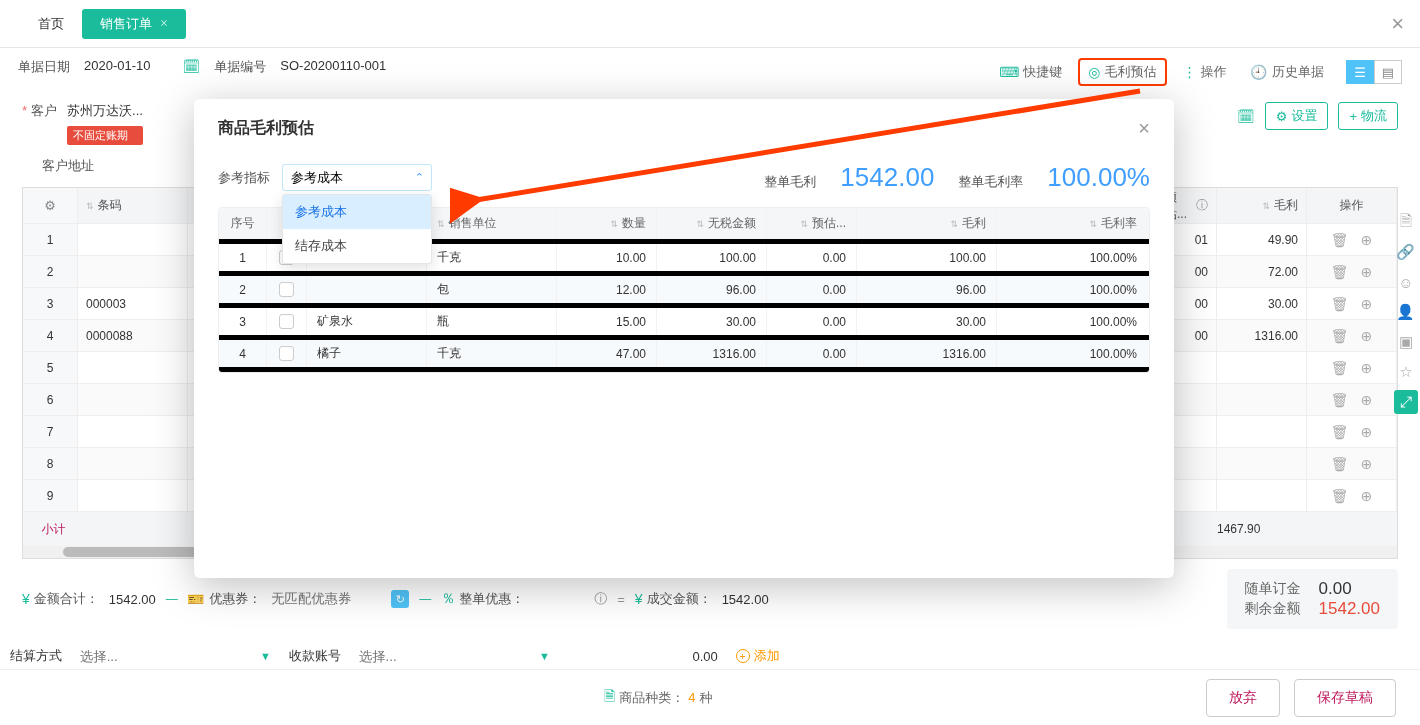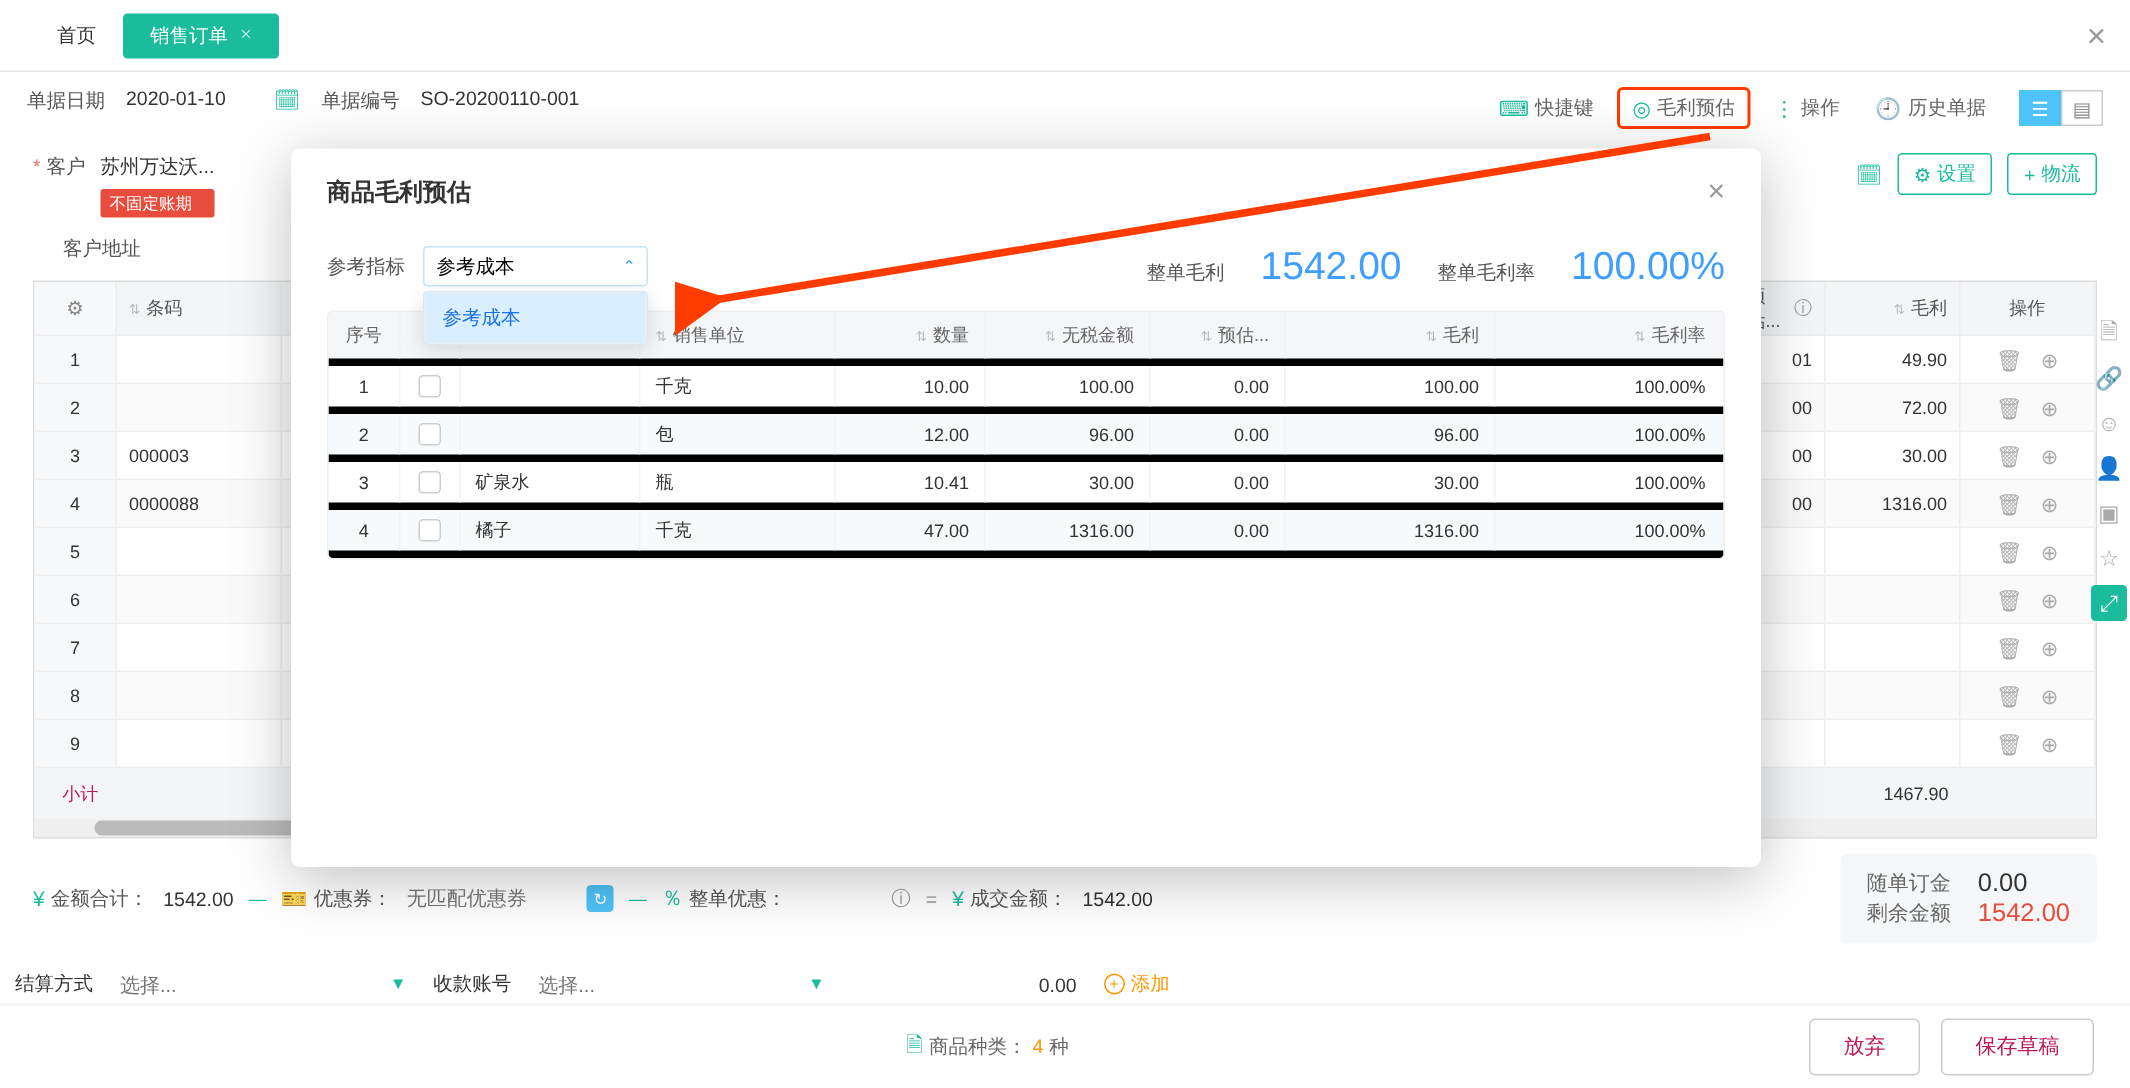--- a/index.html
+++ b/index.html
@@ -290,21 +290,21 @@
   <div class="col profit-bg"></div>
   <div class="col ops-bg">
           <span class="del-icon">🗑</span>
           <span class="copy-icon">⊕</span>
         </div>
       </div>
     </div>
   <div class="subtotal-row">
     <span class="lbl">小计</span>
     <span style="flex:1"></span>
-    <span style="width:90px;text-align:right;padding-right:8px;">1467.90</span>
+    <span style="width:90px;padding-right:8px;">1467.90</span>
     <span style="width:90px"></span>
   </div>
   <div class="hscroll">
       <div class="thumb"></div>
     </div>
 </div>
 
 <div class="bottom-bar">
   <span class="bb-lbl">
       <span class="bb-icon">¥</span>
@@ -388,20 +388,21 @@
       <span class="modal-title">商品毛利预估</span>
       <span class="modal-x">×</span>
     </div>
     <div class="modal-ctl">
       <span class="m-lbl">参考指标</span>
       <div class="dd">
         <input value="参考成本" style="">
         <span class="dd-arrow">⌃</span>
         <div class="dd-list" id="dd-list">
             <div class="dd-item sel">参考成本</div>
+            <div class="dd-item">结存成本</div>
           </div>
       </div>
       <div class="modal-sum">
         <span class="ms-lbl">整单毛利</span>
         <span class="ms-big">1542.00</span>
         <span class="ms-lbl">整单毛利率</span>
         <span class="ms-big">100.00%</span>
       </div>
     </div>
     <div class="m-grid">
@@ -461,21 +462,21 @@
   <div class="mc prof">96.00</div>
   <div class="mc rate">100.00%</div>
           </div>
           <div class="m-row">
             <div class="mc seq">3</div>
   <div class="mc chk">
               <div class="m-chk"></div>
             </div>
   <div class="mc name">矿泉水</div>
   <div class="mc unit">瓶</div>
-  <div class="mc qty">10.41</div>
+  <div class="mc qty">15.00</div>
   <div class="mc amt">30.00</div>
   <div class="mc est">0.00</div>
   <div class="mc prof">30.00</div>
   <div class="mc rate">100.00%</div>
           </div>
           <div class="m-row odd">
             <div class="mc seq">4</div>
   <div class="mc chk">
               <div class="m-chk"></div>
             </div>

